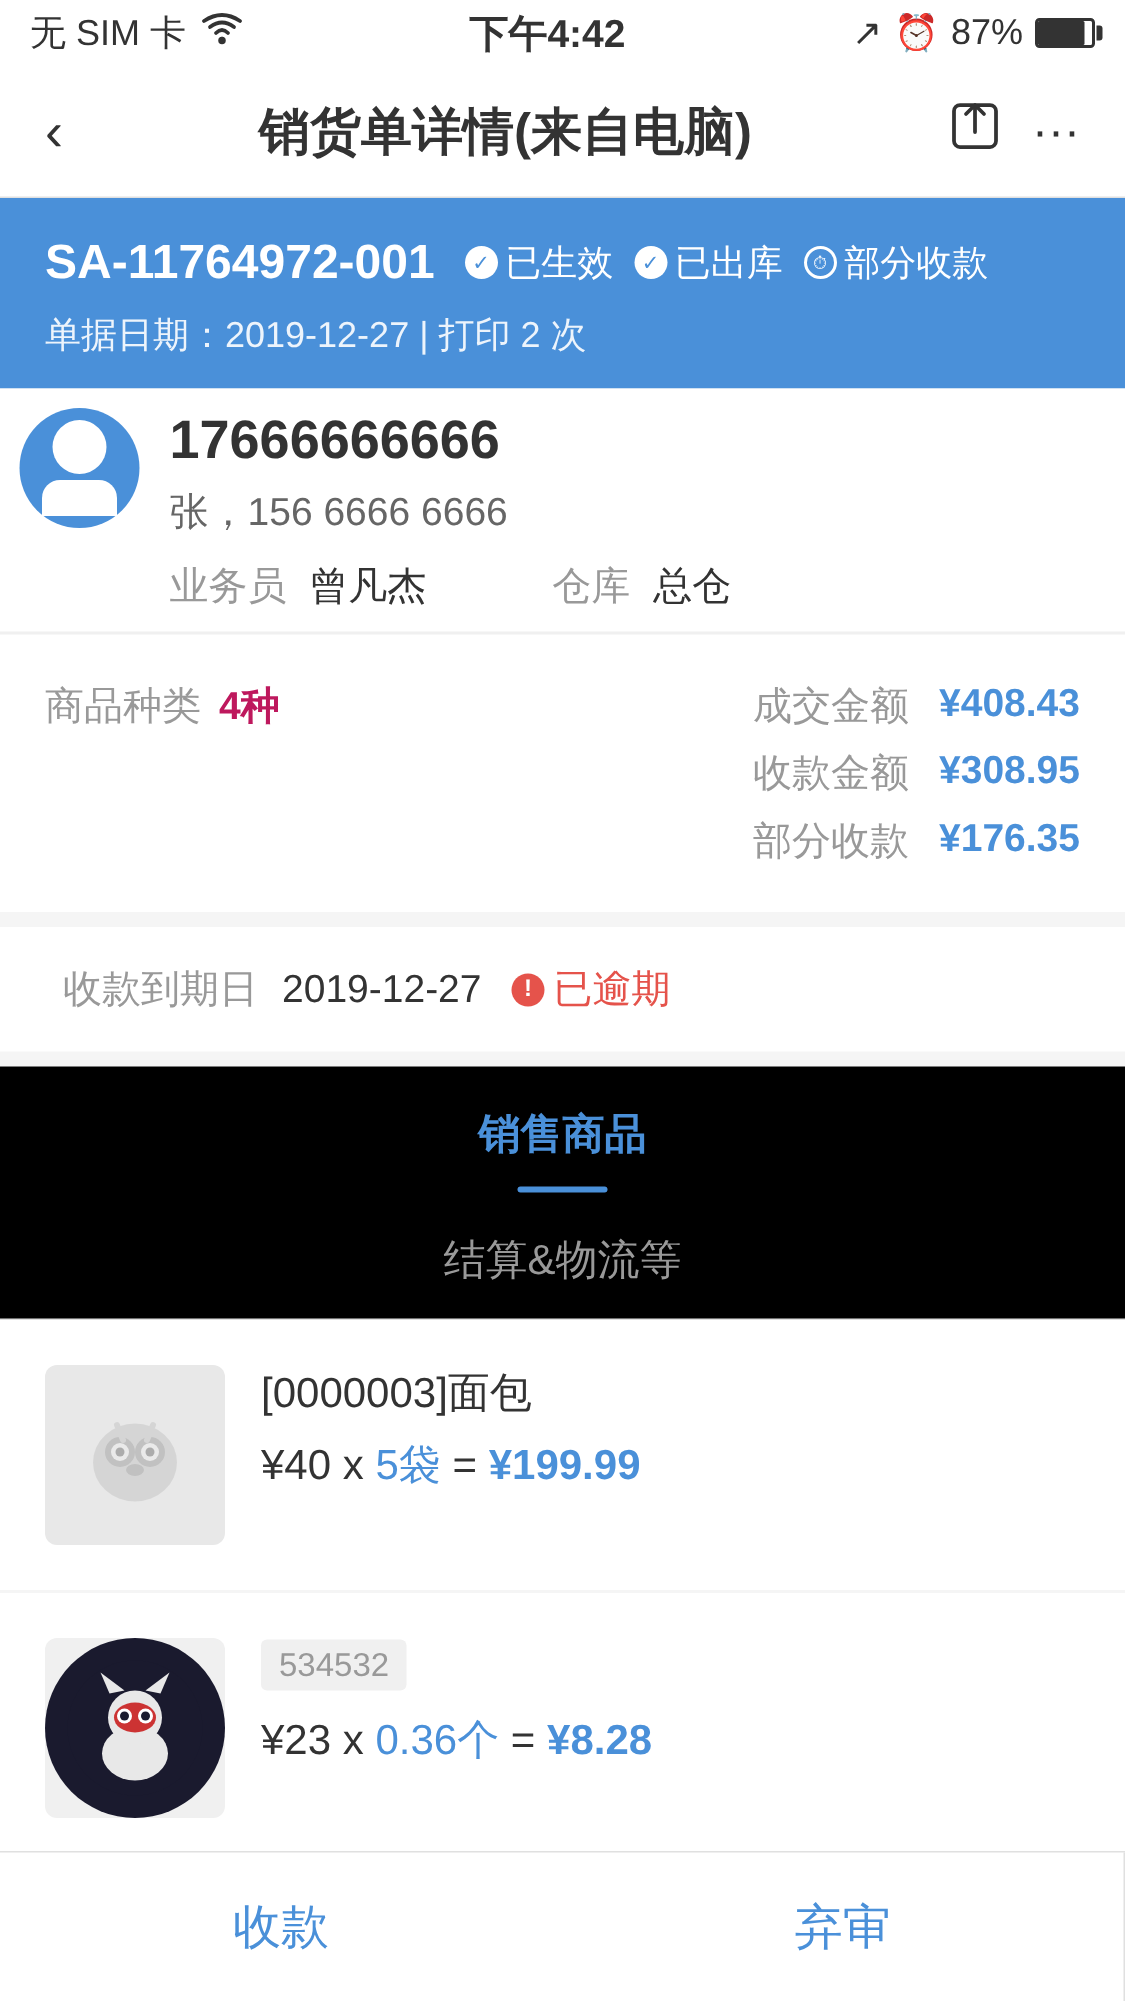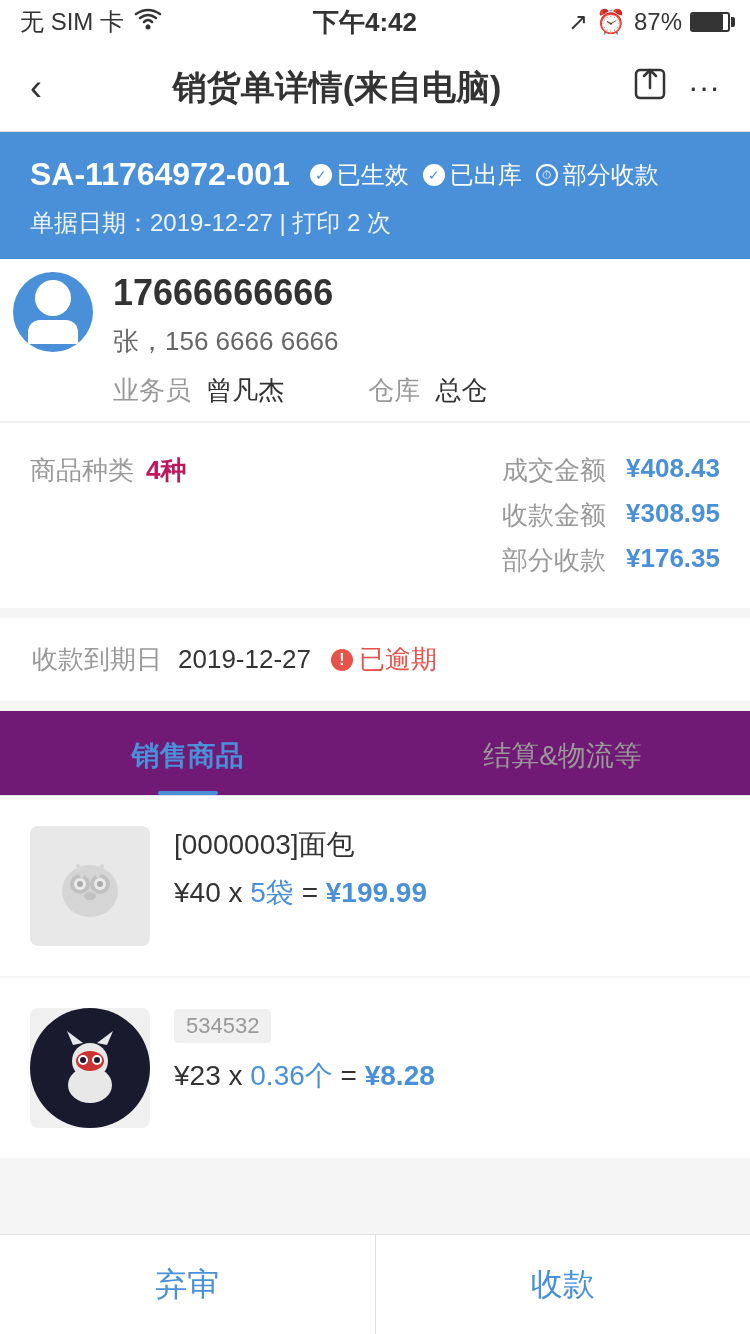--- a/index.html
+++ b/index.html
@@ -148,21 +148,21 @@
     .stats-label { color: #999; }
     .stats-num { color: #be185d; font-weight: 600; }
     .stats-right { text-align: right; }
     .stat-row { display: flex; justify-content: space-between; gap: 20px; margin-bottom: 10px; font-size: 26px; }
     .stat-row:last-child { margin-bottom: 0; }
     .stat-name { color: #999; }
     .stat-val { color: #4A90D9; font-weight: 600; }
     
     .overdue-section {
       background: #fff;
-      padding: 24px 32px;
+      padding: 24px 42px;
       display: flex;
       align-items: center;
       gap: 10px;
       font-size: 26px;
       border-bottom: 10px solid #f5f5f5;
     }
     .overdue-label { color: #999; }
     .overdue-date { color: #333; margin-left: 6px; }
     .overdue-badge {
       display: flex; align-items: center; gap: 6px;
@@ -174,23 +174,24 @@
       width: 22px; height: 22px;
       border-radius: 50%;
       background: #E5534B;
       display: flex; align-items: center; justify-content: center;
       color: #fff;
       font-size: 16px;
       font-weight: bold;
     }
     
     .tabs-section {
-      background: #701a75;
+      background: #000000;
       display: flex;
       border-bottom: 1px solid #e0e0e0;
+      flex-direction: column;
     }
     .tab {
       flex: 1;
       text-align: center;
       padding: 26px 0 20px;
       font-size: 28px;
       color: #999;
       position: relative;
       cursor: pointer;
     }
@@ -468,15 +469,15 @@
         <span class="total">¥8.28</span>
       </div>
     </div>
   </div>
 
 </div>
 
 <div style="height:100px;"></div>
 
 <div class="bottom-bar">
+  <div class="bottom-btn collect">收款</div>
   <div class="bottom-btn reject">弃审</div>
-  <div class="bottom-btn collect">收款</div>
 </div>
 
 </body></html>

